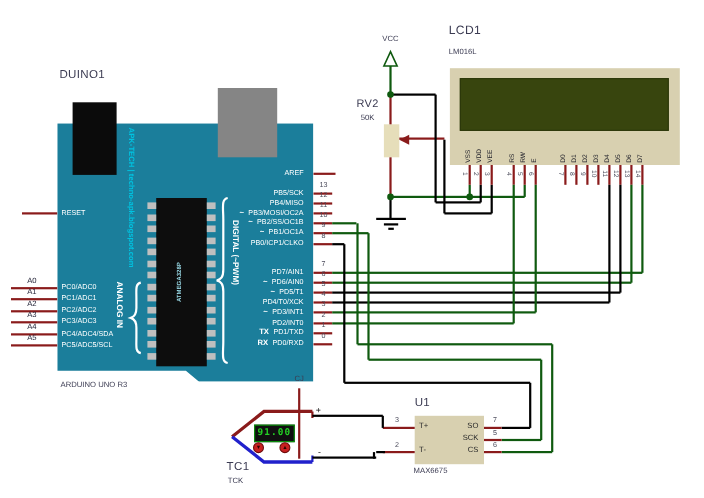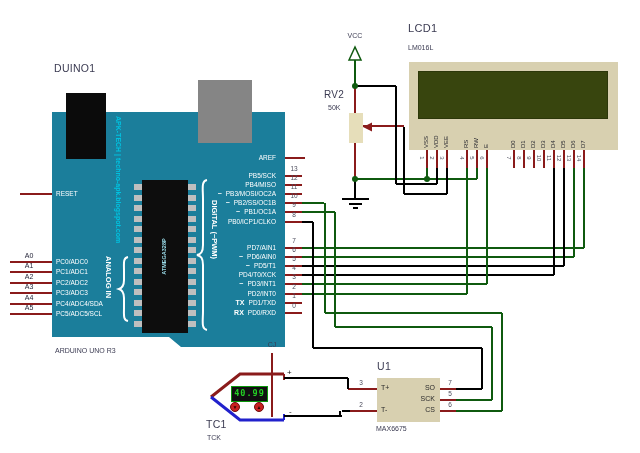--- a/index.html
+++ b/index.html
@@ -89,21 +89,21 @@
     <polygon points="363,127 372,122.5 372,131.5" fill="var(--pin_red)"></polygon>
     <path d="M128,257 C123,258 124,263 124,271 L124,280 C124,285 122,288 119,289 C122,290 124,293 124,298 L124,307 C124,315 123,320 128,321" fill="none" stroke="#ffffff" stroke-width="2"></path>
     <path d="M207,180 C201,181 203,189 203,199 L203,245 C203,252 201,254 197,255 C201,256 203,258 203,265 L203,311 C203,321 201,329 207,330" fill="none" stroke="#ffffff" stroke-width="2"></path>
     <polyline points="284,374 240,374 211,397" fill="none" stroke="var(--pin_red)" stroke-width="3"></polyline>
     <polyline points="211,397 240,420 284,420" fill="none" stroke="var(--tc_blue)" stroke-width="3"></polyline>
     <line x1="284" y1="374" x2="284" y2="380" stroke="var(--pin_red)" stroke-width="2"></line>
     <line x1="284" y1="414" x2="284" y2="420" stroke="var(--tc_blue)" stroke-width="2"></line>
   </svg>
 
   <div class="abs tcdisp" style="left:231px;top:386px;width:37px;height:16px;">
-    <div class="useg">40.99</div>
+    <div class="useg">91.00</div>
   </div>
   <div class="abs tcbtn" style="left:230px;top:402px;">▼</div>
   <div class="abs tcbtn" style="left:254px;top:402px;">▲</div>
 
   <div class="abs ref" style="left:206px;top:418px;">TC1</div>
   <div class="abs val" style="left:207px;top:434px;">TCK</div>
 
   <div id="gen">
       <div style="position: absolute; left: 20px; top: 193px; width: 32px; height: 2px; background: rgb(138, 27, 27);"></div>
       <div style="position: absolute; left: 10px; top: 261px; width: 42px; height: 2px; background: rgb(138, 27, 27);"></div>

